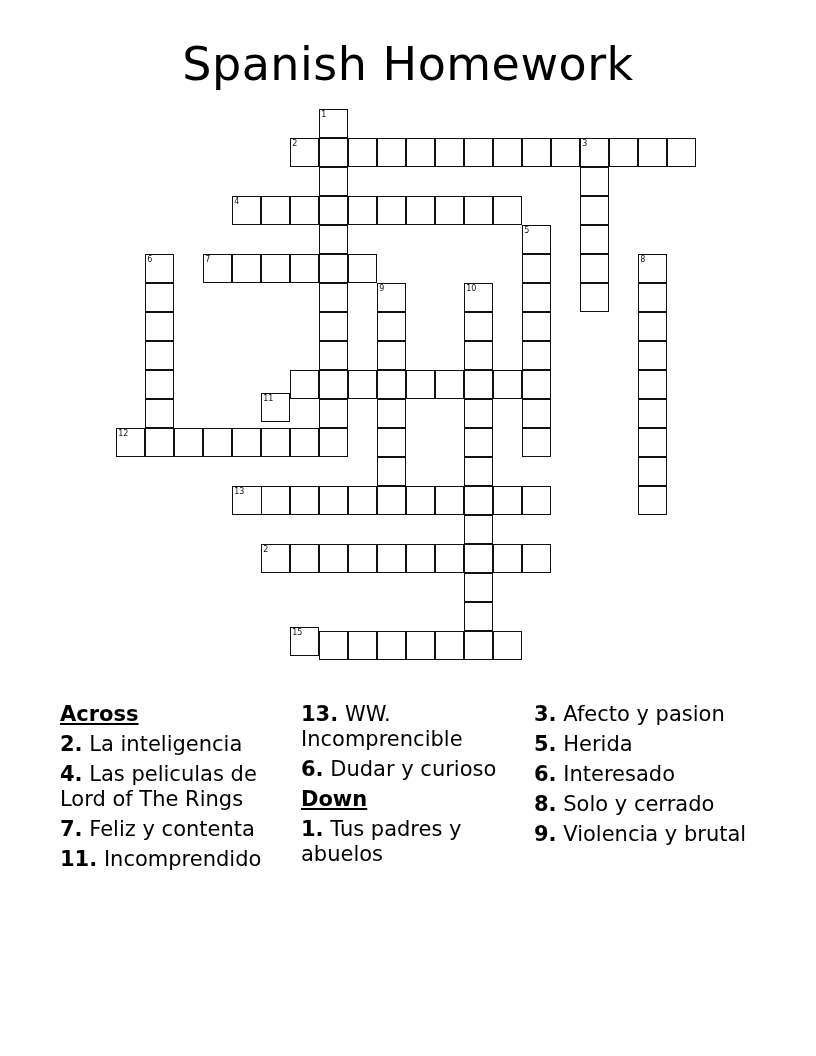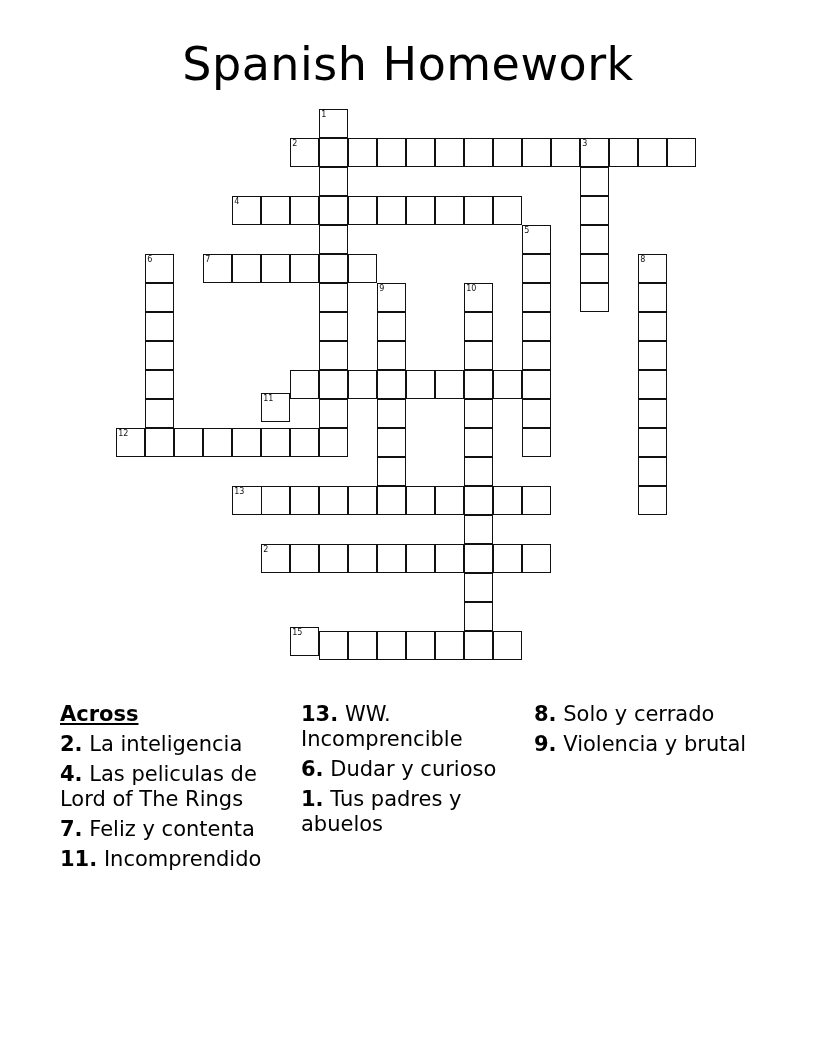--- a/index.html
+++ b/index.html
@@ -184,19 +184,23 @@
   <div class="heading">Across</div>
   <div class="clue"><b>2.</b><span> La inteligencia</span></div>
   <div class="clue"><b>4.</b><span> Las peliculas de Lord of The Rings</span></div>
   <div class="clue"><b>7.</b><span> Feliz y contenta</span></div>
   <div class="clue"><b>11.</b><span> Incomprendido</span></div>
 </div>
 
 <div class="clues col2">
   <div class="clue"><b>13.</b><span> WW. Incomprencible</span></div>
   <div class="clue"><b>6.</b><span> Dudar y curioso</span></div>
+  <div class="heading">Down</div>
   <div class="clue"><b>1.</b><span> Tus padres y abuelos</span></div>
 </div>
 
 <div class="clues col3">
+  <div class="clue"><b>3.</b><span> Afecto y pasion</span></div>
+  <div class="clue"><b>5.</b><span> Herida</span></div>
+  <div class="clue"><b>6.</b><span> Interesado</span></div>
   <div class="clue"><b>8.</b><span> Solo y cerrado</span></div>
   <div class="clue"><b>9.</b><span> Violencia y brutal</span></div>
 </div>
 
 </body></html>

